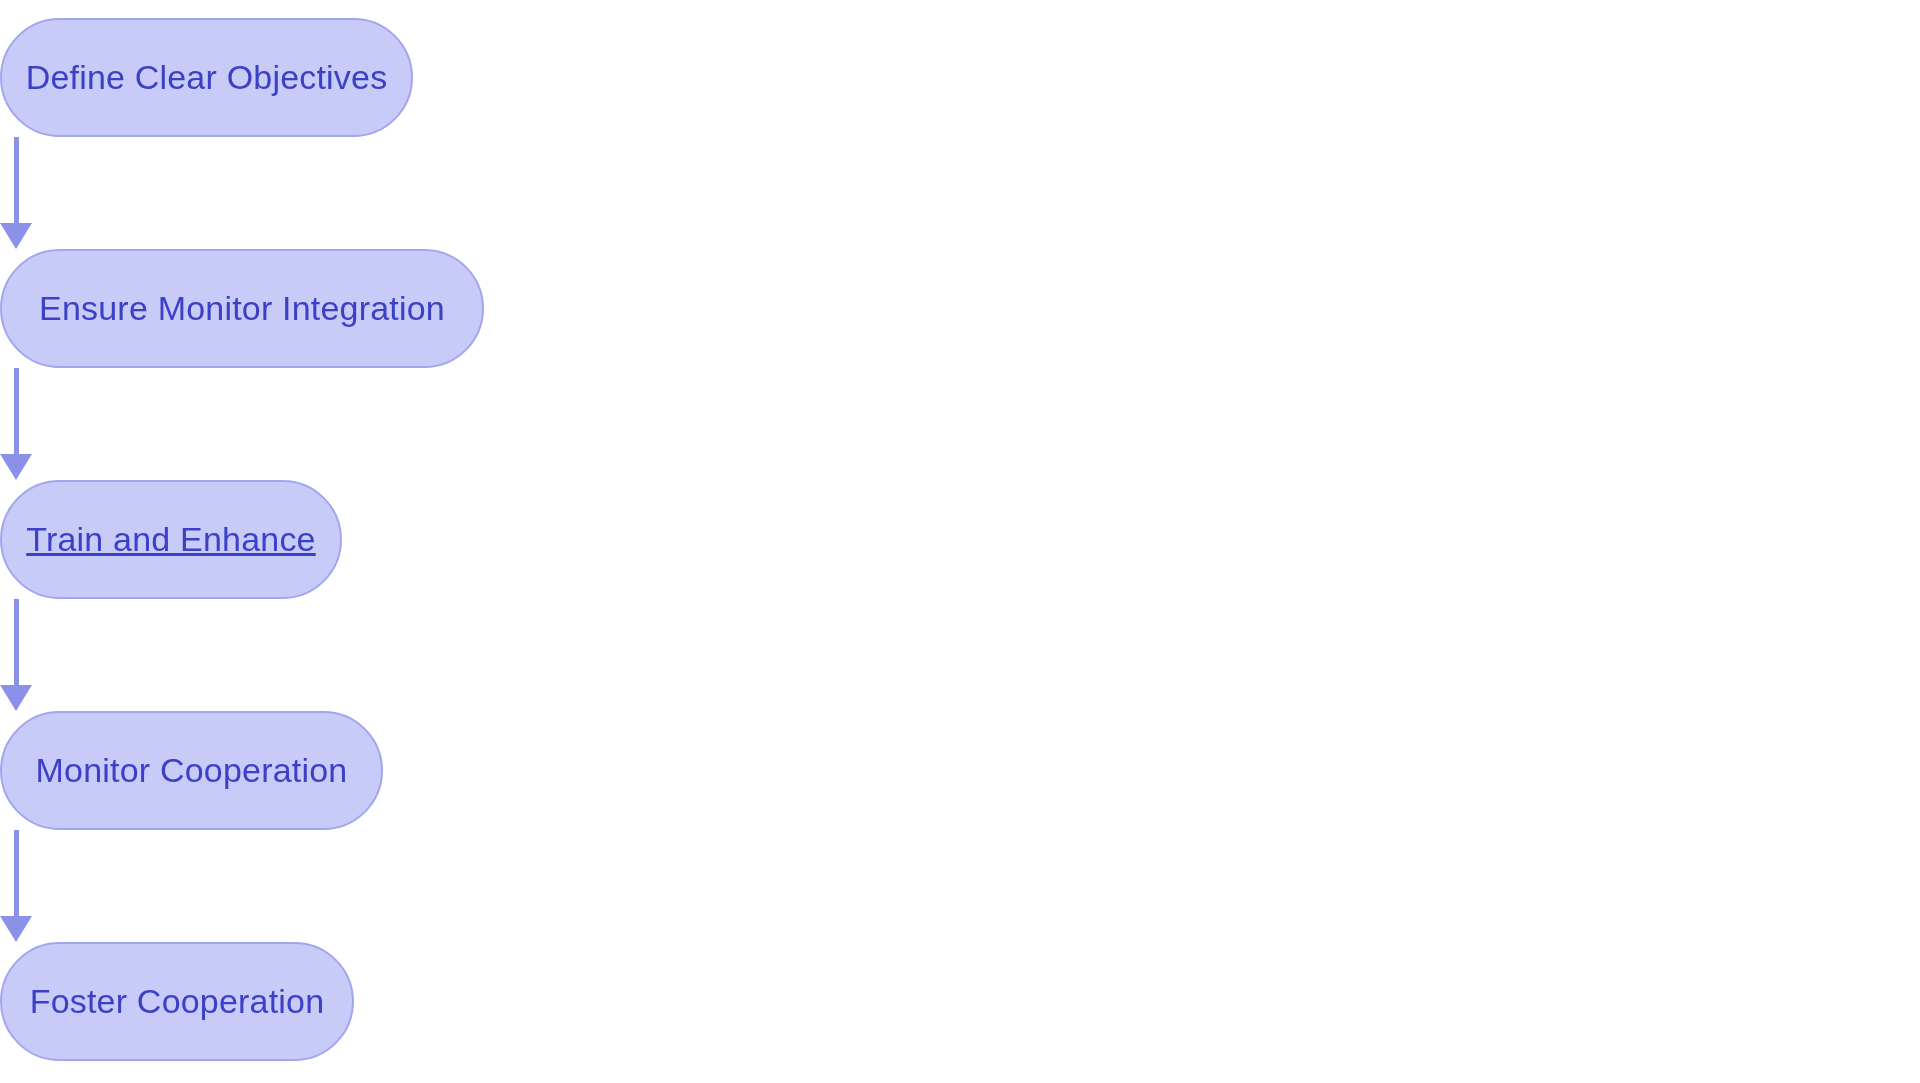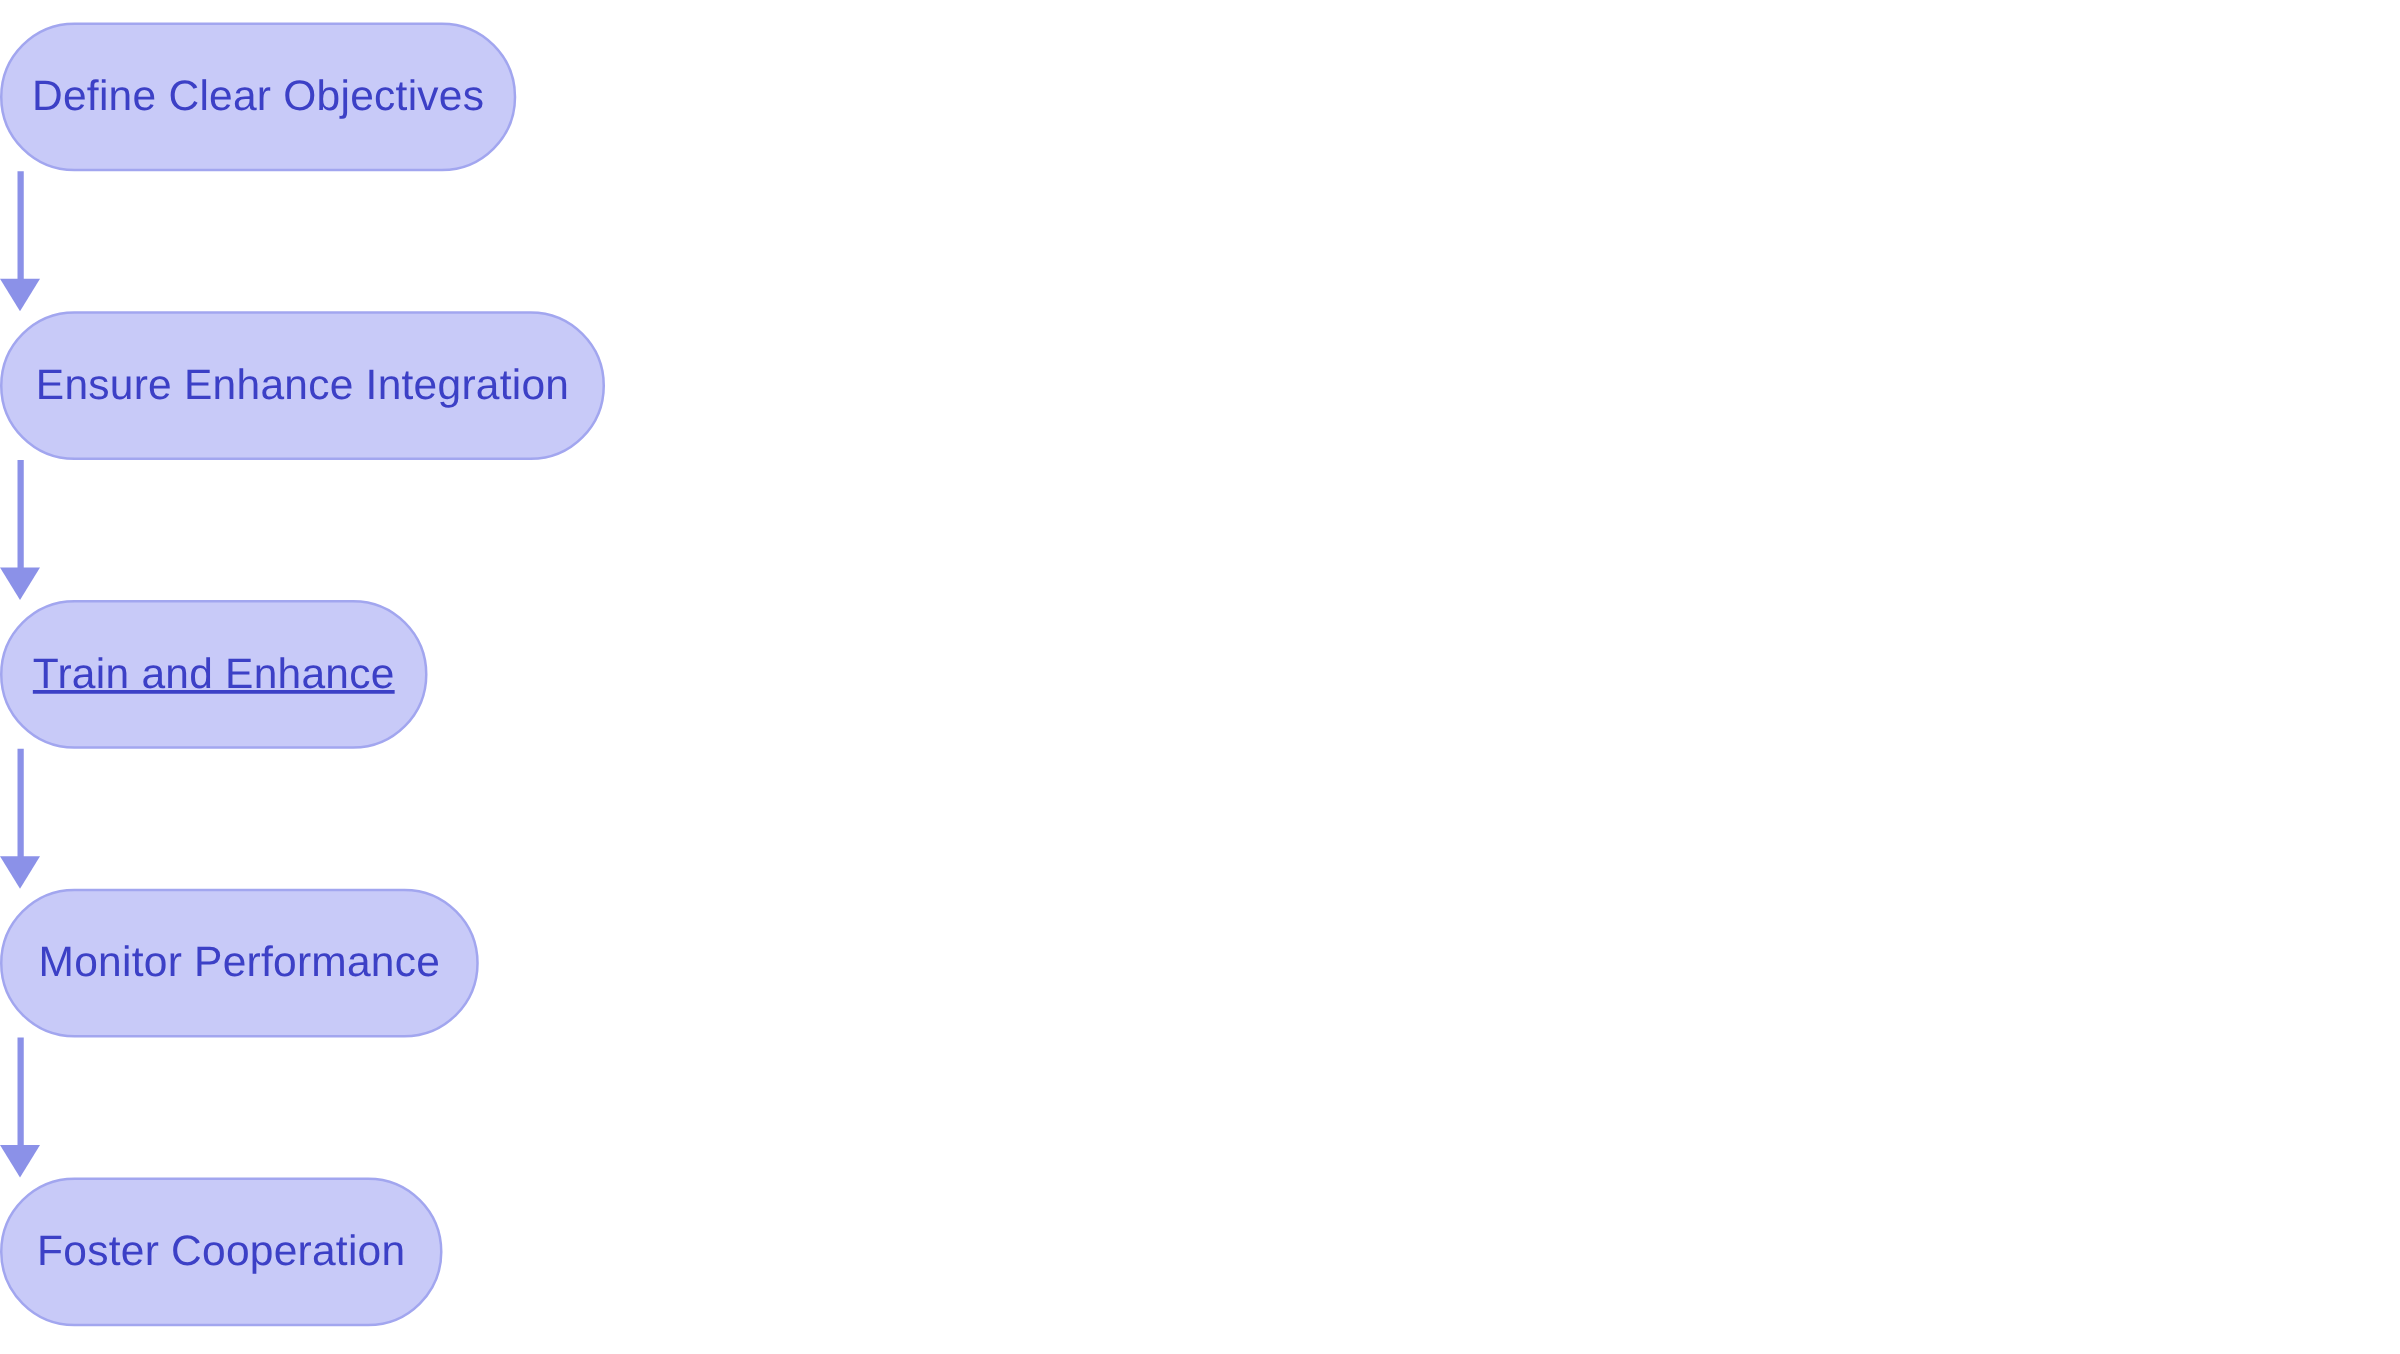--- a/index.html
+++ b/index.html
@@ -73,39 +73,39 @@
   <div class="node n1">
     <span>Define Clear Objectives</span>
   </div>
 
   <div class="arrow">
     <div class="shaft"></div>
     <div class="head"></div>
   </div>
 
   <div class="node n2">
-    <span>Ensure Enhance Integration</span>
+    <span>Ensure Monitor Integration</span>
   </div>
 
   <div class="arrow">
     <div class="shaft"></div>
     <div class="head"></div>
   </div>
 
   <div class="node n3">
     <span>Train and Enhance</span>
   </div>
 
   <div class="arrow">
     <div class="shaft"></div>
     <div class="head"></div>
   </div>
 
   <div class="node n4">
-    <span>Monitor Performance</span>
+    <span>Monitor Cooperation</span>
   </div>
 
   <div class="arrow">
     <div class="shaft"></div>
     <div class="head"></div>
   </div>
 
   <div class="node n5">
     <span>Foster Cooperation</span>
   </div>

